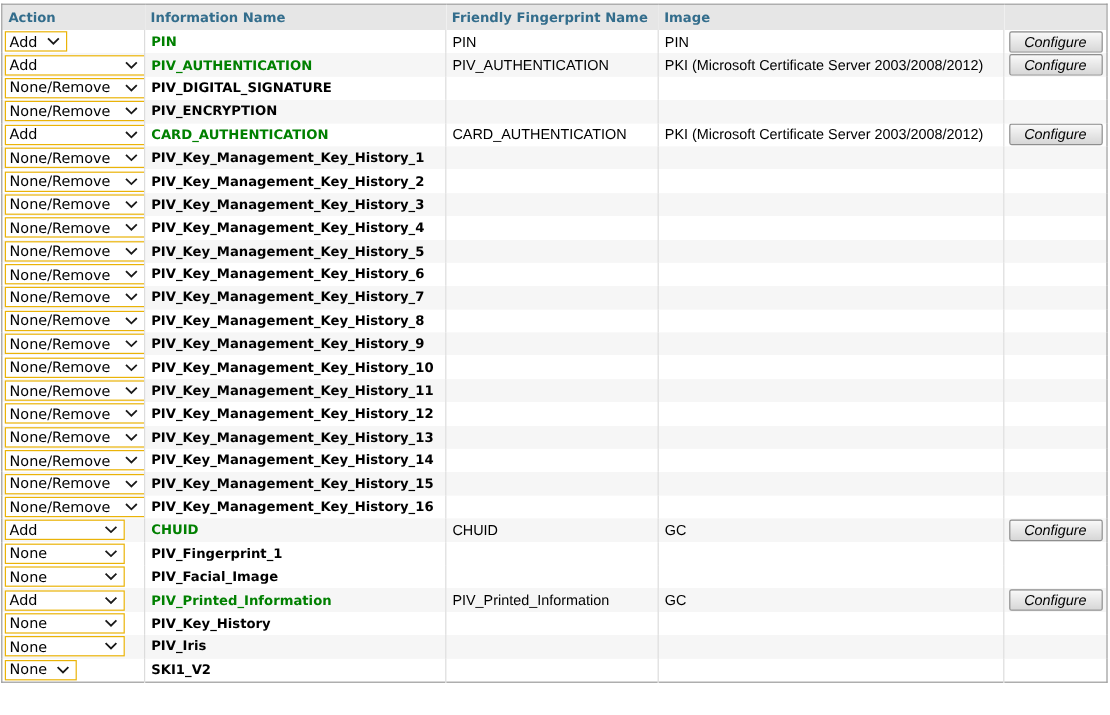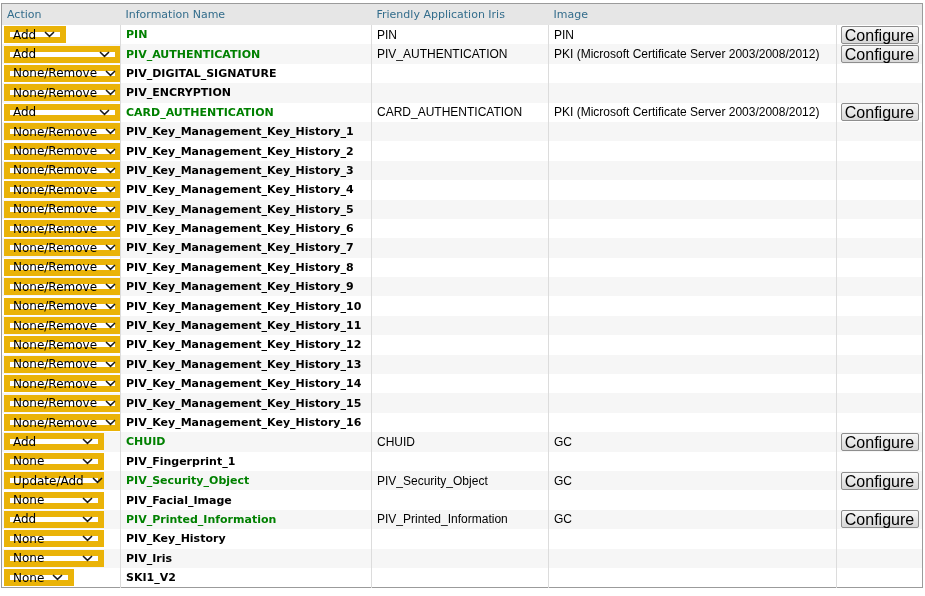--- a/index.html
+++ b/index.html
@@ -1,71 +1,72 @@
 <!DOCTYPE html>
 <html><head>
 <meta charset="utf-8">
 <style>
   html,body{margin:0;padding:0;background:#ffffff;}
   body{font-family:"DejaVu Sans",sans-serif;width:925px;height:596px;overflow:hidden;}
   .wrap{padding:3px 1px 0 1px;}
   table.apps{border-collapse:collapse;table-layout:fixed;width:921px;border:1px solid #9b9b9b;background:#fff;}
   col.c1{width:119px;} col.c2{width:251px;} col.c3{width:177px;} col.c4{width:288px;} col.c5{width:86px;}
   thead th{
-    background:#e6e6e6;color:#336d8c;font-size:11px;font-weight:normal;text-align:left;
+    background:#e6e6e6;color:#336d8c;font-size:11px;font-weight:bold;text-align:left;
     padding:4px 2px 4px 5px;height:13px;white-space:nowrap;overflow:hidden;
   }
   tbody td{
     height:19.4px;padding:0;margin:0;font-size:12px;vertical-align:middle;
     white-space:nowrap;overflow:hidden;background:#ffffff;
   }
   tr.stripe td{background:#f6f6f6;}
   td.c-action{border-right:1px solid #dcdcdc;padding-left:2px;}
   td.c-name{border-right:1px solid #dcdcdc;padding-left:5px;font-size:11px;font-weight:bold;color:#000;}
   td.c-friendly,td.c-type{
     border-right:1px solid #dcdcdc;padding-left:5px;
     font-family:"Liberation Sans",sans-serif;font-size:12px;color:#000;
   }
   td.c-cfg{text-align:center;padding:0 2px;}
   .green{color:#008000;}
   .sel{
     display:inline-flex;box-sizing:border-box;align-items:center;justify-content:space-between;
-    height:17px;border:6px solid #eab308;background:#fff;padding:0 5px 0 3px;gap:8px;
+    height:17px;border:1px solid #eab308;background:#fff;padding:0 5px 0 3px;gap:8px;
     font-size:12px;color:#000;cursor:default;vertical-align:middle;
   }
   .sel.wide{width:117px;}
   .sel.medium{width:100px;}
   .sel.narrow{width:auto;}
   .sel-text{white-space:nowrap;}
   .chev{display:inline-flex;align-items:center;flex:none;}
   button.cfg{
     box-sizing:border-box;width:78px;height:18px;padding:0;
-    font-family:"Liberation Sans",sans-serif;font-size:16px;color:#000;
+    font-family:"Liberation Sans",sans-serif;font-size:12px;color:#000;
     border:1px solid #8e8e8e;border-radius:2px;
     background:linear-gradient(#f9f9f9,#e9e9e9 45%,#d7d7d7);
     cursor:pointer;
+    font-style:italic;
   }
 </style>
 </head>
 <body>
 
 <div class="wrap">
   <table class="apps">
     <colgroup>
       <col class="c1">
         <col class="c2">
         <col class="c3">
         <col class="c4">
         <col class="c5">
     </colgroup>
     <thead>
       <tr>
         <th>Action</th>
         <th>Information Name</th>
-        <th>Friendly Application Iris</th>
+        <th>Friendly Fingerprint Name</th>
         <th>Image</th>
         <th></th>
       </tr>
     </thead>
     <tbody id="tbody">
         <tr>
     <td class="c-action">
       <div class="sel narrow" role="combobox" aria-expanded="false">
         <span class="sel-text">Add</span>
         <span class="chev">
@@ -471,38 +472,20 @@
         </span>
       </div>
     </td>
     <td class="c-name"><span>PIV_Fingerprint_1</span></td>
     <td class="c-friendly"></td>
     <td class="c-type"></td>
     <td class="c-cfg">
       
     </td>
   </tr>
-        <tr class="stripe">
-    <td class="c-action">
-      <div class="sel medium" role="combobox" aria-expanded="false">
-        <span class="sel-text">Update/Add</span>
-        <span class="chev">
-          <svg width="11" height="7" viewBox="0 0 11 7" aria-hidden="true">
-            <polyline points="1,1 5.5,5.4 10,1" fill="none" stroke="#1a1a1a" stroke-width="1.5"></polyline>
-          </svg>
-        </span>
-      </div>
-    </td>
-    <td class="c-name"><span class="green">PIV_Security_Object</span></td>
-    <td class="c-friendly">PIV_Security_Object</td>
-    <td class="c-type">GC</td>
-    <td class="c-cfg">
-      <button class="cfg">Configure</button>
-    </td>
-  </tr>
         <tr>
     <td class="c-action">
       <div class="sel medium" role="combobox" aria-expanded="false">
         <span class="sel-text">None</span>
         <span class="chev">
           <svg width="11" height="7" viewBox="0 0 11 7" aria-hidden="true">
             <polyline points="1,1 5.5,5.4 10,1" fill="none" stroke="#1a1a1a" stroke-width="1.5"></polyline>
           </svg>
         </span>
       </div>

